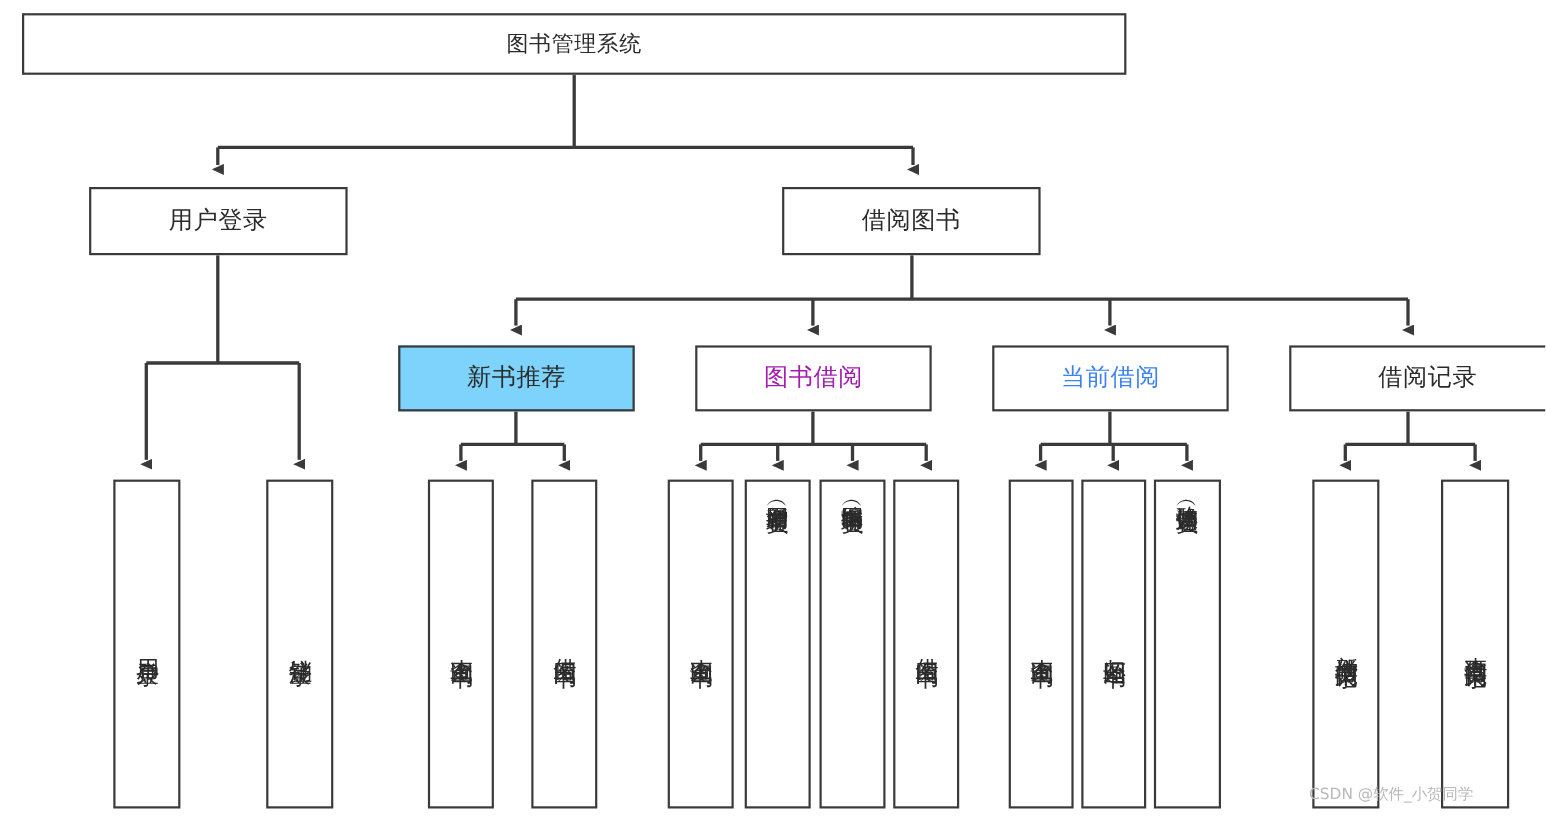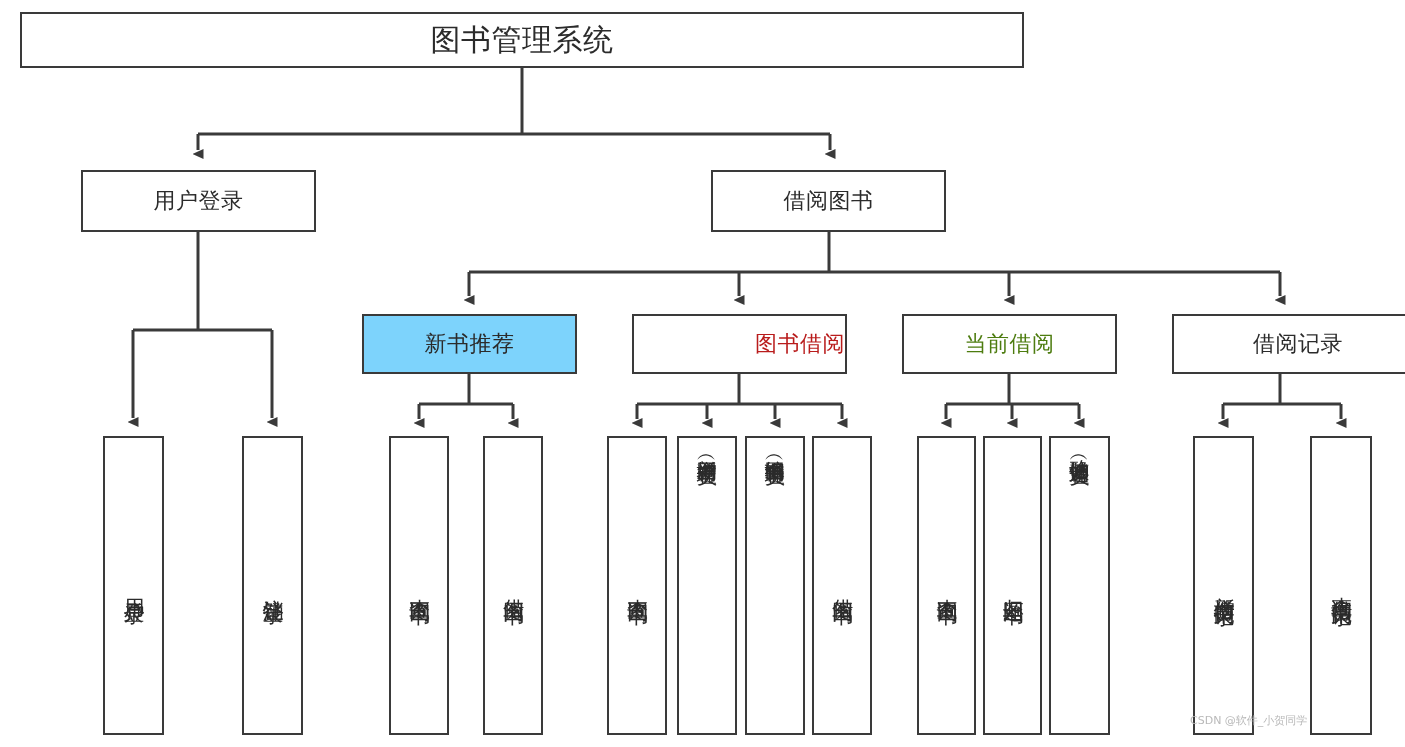--- a/index.html
+++ b/index.html
@@ -42,21 +42,21 @@
     text-align: center;
     line-height: 1.18;
   }
   
   .node.horiz .lbl {
     font-size: 22px;
     letter-spacing: 0.5px;
     white-space: nowrap;
   }
   .node.root .lbl {
-    font-size: 30px;
+    font-size: 20px;
   }
   
   .node.vert {
     align-items: flex-start;
     justify-content: center;
     padding-top: 6px;
   }
   .node.vert .lbl {
     writing-mode: vertical-rl;
     text-orientation: upright;
@@ -71,21 +71,21 @@
   }
   
   .node.vert.center {
     align-items: center;
     padding-top: 0;
   }
   #watermark {
     position: absolute;
     left: 1190px;
     top: 713px;
-    font-size: 11px;
+    font-size: 14px;
     color: #b9b9b9;
     white-space: nowrap;
     z-index: 5;
     font-family: "DejaVu Sans", "Liberation Sans", sans-serif;
     text-align: right;
   }
 </style>
 </head>
 <body>
 
@@ -148,24 +148,24 @@
   <div class="node horiz" style="left: 81px; top: 170px; width: 235px; height: 62px; border-color: rgb(58, 58, 58); background: rgb(255, 255, 255); color: rgb(43, 43, 43);">
     <span class="lbl">用户登录</span>
   </div>
   <div class="node horiz" style="left: 711px; top: 170px; width: 235px; height: 62px; border-color: rgb(58, 58, 58); background: rgb(255, 255, 255); color: rgb(43, 43, 43);">
     <span class="lbl">借阅图书</span>
   </div>
 
   <div class="node horiz" style="left: 362px; top: 314px; width: 215px; height: 60px; border-color: rgb(58, 58, 58); background: #7dd3fc; color: rgb(43, 43, 43);">
     <span class="lbl">新书推荐</span>
   </div>
-  <div class="node horiz" style="left: 632px; top: 314px; width: 215px; height: 60px; border-color: rgb(58, 58, 58); background: rgb(255, 255, 255); color: #b91c1c; justify-content: flex-end;">
+  <div class="node horiz" style="left: 632px; top: 314px; width: 215px; height: 60px; border-color: rgb(58, 58, 58); background: rgb(255, 255, 255); color: #a21caf;">
     <span class="lbl">图书借阅</span>
   </div>
-  <div class="node horiz" style="left: 902px; top: 314px; width: 215px; height: 60px; border-color: rgb(58, 58, 58); background: rgb(255, 255, 255); color: #4d7c0f;">
+  <div class="node horiz" style="left: 902px; top: 314px; width: 215px; height: 60px; border-color: rgb(58, 58, 58); background: rgb(255, 255, 255); color: #3b82f6;">
     <span class="lbl">当前借阅</span>
   </div>
   <div class="node horiz" style="left: 1172px; top: 314px; width: 252px; height: 60px; border-color: rgb(58, 58, 58); background: rgb(255, 255, 255); color: rgb(43, 43, 43);">
     <span class="lbl">借阅记录</span>
   </div>
 
   <div class="node vert center" style="left: 103px; top: 436px; width: 61px; height: 299px; border-color: rgb(58, 58, 58); background: rgb(255, 255, 255); color: rgb(43, 43, 43);">
     <span class="lbl">用户登录</span>
   </div>
   <div class="node vert center" style="left: 242px; top: 436px; width: 61px; height: 299px; border-color: rgb(58, 58, 58); background: rgb(255, 255, 255); color: rgb(43, 43, 43);">

